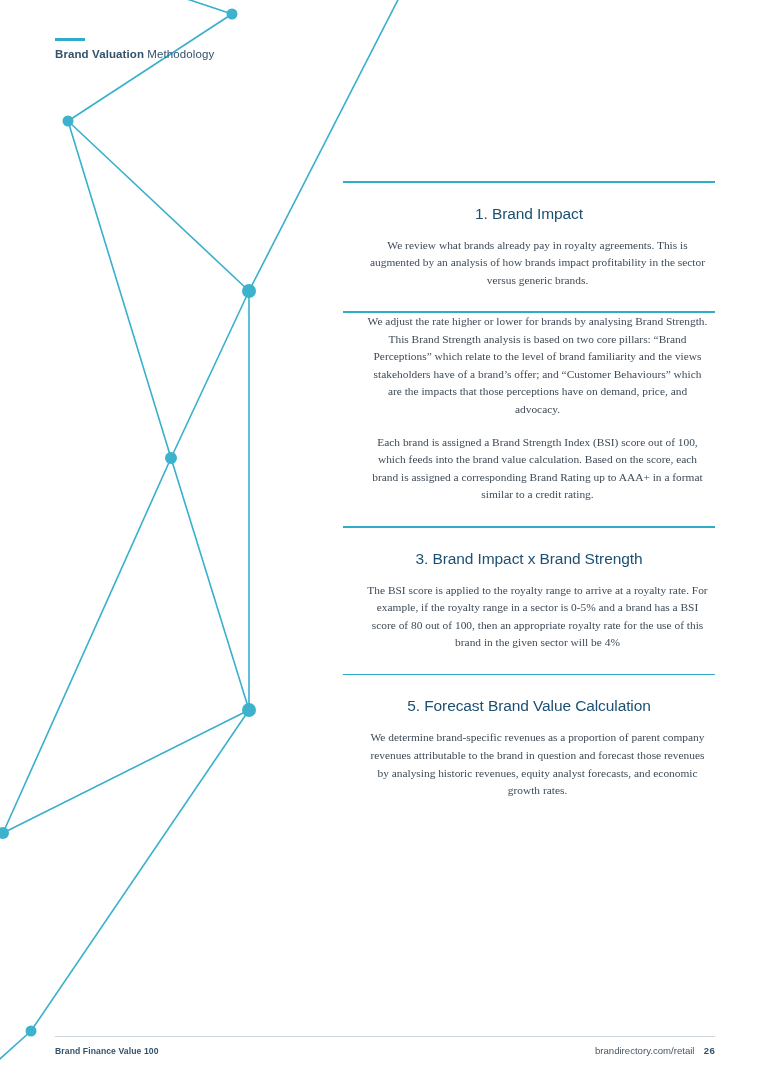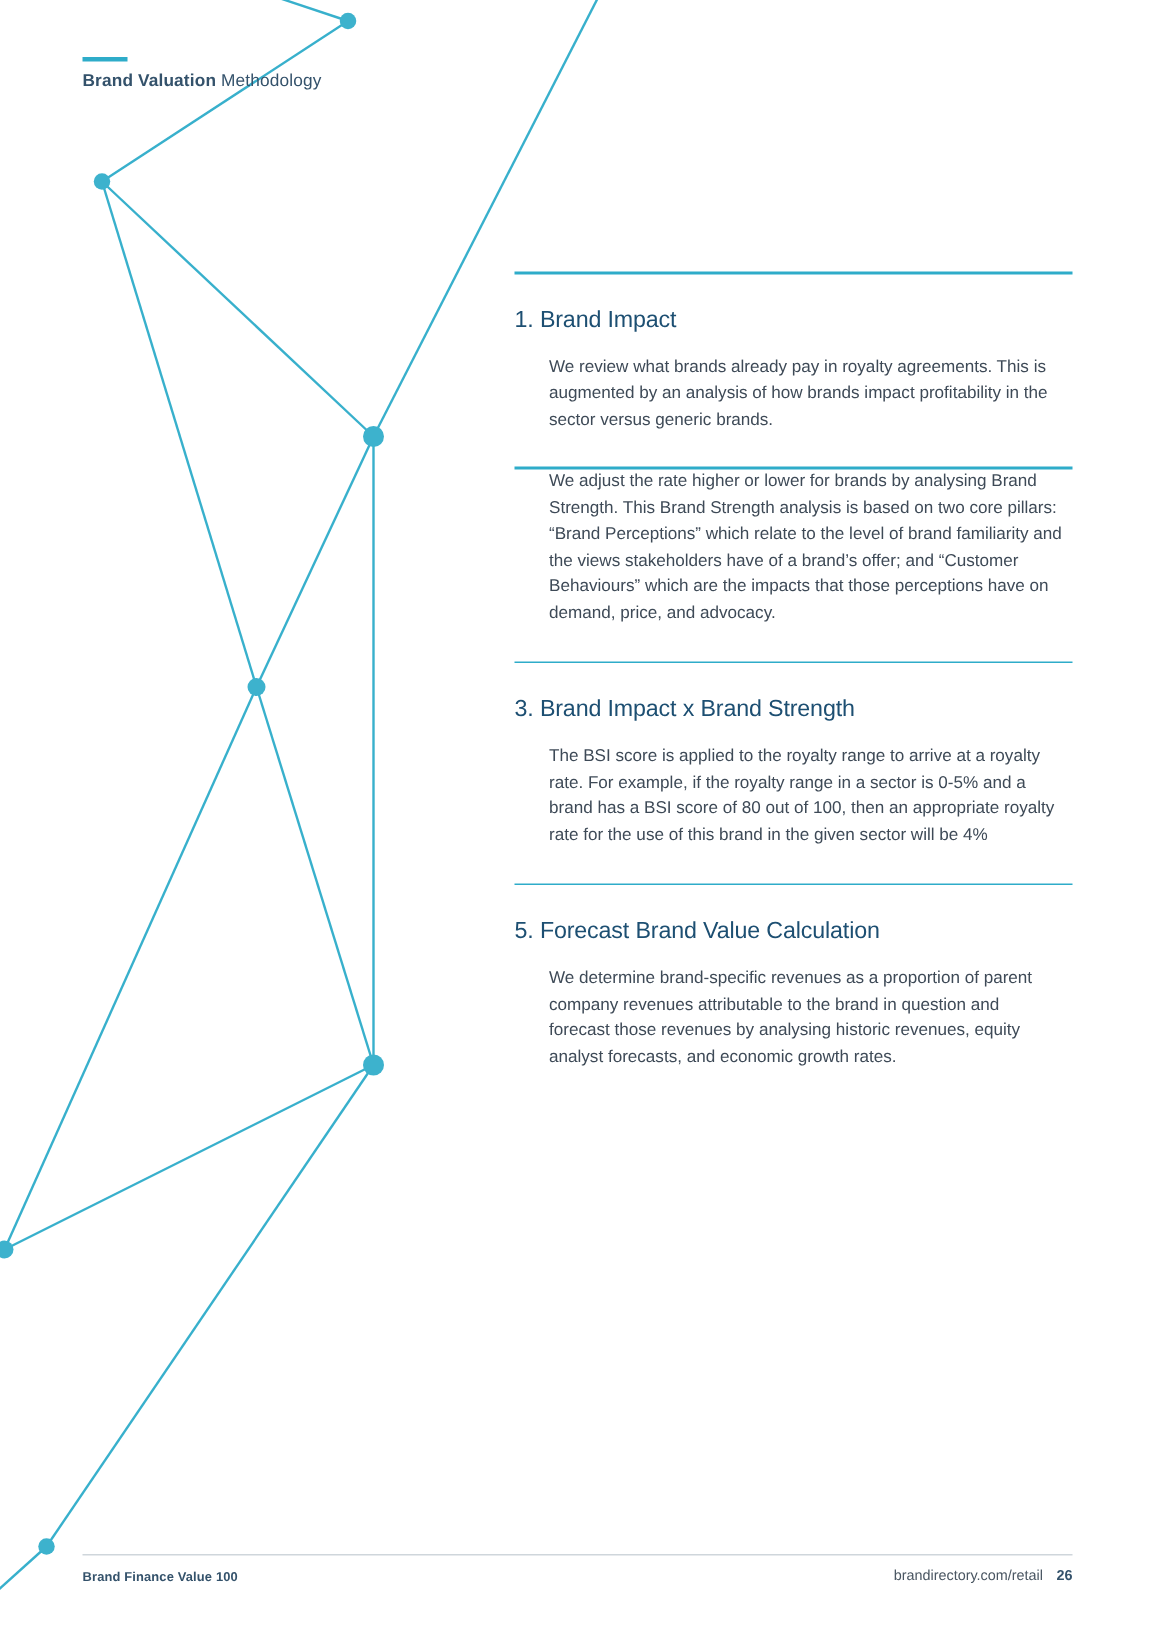--- a/index.html
+++ b/index.html
@@ -56,40 +56,42 @@
   #header .title .light {
     font-weight: normal;
   }
 
   
   #content {
     position: absolute;
     left: 343px;
     top: 181px;
     width: 372px;
+    text-align: center;
   }
   .section {
     margin-bottom: 0;
   }
   .sec-rule {
     height: 1.6px;
     background: #2eacc9;
     width: 372px;
     margin: 0;
   }
   .sec-head {
     font-size: 15.5px;
     color: #1d4f72;
     font-weight: normal;
     margin: 22px 0 14px 0;
     letter-spacing: -0.1px;
   }
   .sec-body {
     padding-left: 23px;
     padding-right: 6px;
+    font-family: Liberation Serif, serif;
   }
   .sec-body p {
     font-size: 11.4px;
     line-height: 17.6px;
     color: #3e4a57;
     margin: 0 0 15px 0;
   }
   .sec-body p:last-child {
     margin-bottom: 0;
   }
@@ -121,20 +123,21 @@
     top: 1045px;
     font-size: 9.6px;
     color: #4a5662;
     white-space: nowrap;
   }
   #footer-right .pagenum {
     font-weight: bold;
     color: #34526b;
     margin-left: 9px;
     font-size: 9.6px;
+    font-family: Liberation Mono, monospace;
   }
 </style>
 </head>
 <body>
 
 <div id="page">
 
   <svg id="network" viewBox="0 0 768 1086" xmlns="http://www.w3.org/2000/svg">
     <g stroke="#38b0cc" stroke-width="1.6" fill="none">
       <line x1="232" y1="14" x2="68" y2="121"></line>
@@ -176,20 +179,21 @@
         <p>We review what brands already pay in royalty agreements. This is augmented by an analysis of how brands impact profitability in the sector versus generic brands.</p>
       </div>
     </div>
 
     <div class="sec-spacer-1"></div>
 
     <div class="section">
       <div class="sec-rule"></div>
       <div class="sec-body">
         <p>We adjust the rate higher or lower for brands by analysing Brand Strength. This Brand Strength analysis is based on two core pillars: “Brand Perceptions” which relate to the level of brand familiarity and the views stakeholders have of a brand’s offer; and “Customer Behaviours” which are the impacts that those perceptions have on demand, price, and advocacy.</p>
+        <p>Each brand is assigned a Brand Strength Index (BSI) score out of 100, which feeds into the brand value calculation. Based on the score, each brand is assigned a corresponding Brand Rating up to AAA+ in a format similar to a credit rating.</p>
       </div>
     </div>
 
     <div class="sec-spacer-2"></div>
 
     <div class="section">
       <div class="sec-rule"></div>
       <div class="sec-head">3. Brand Impact x Brand Strength</div>
       <div class="sec-body">
         <p>The BSI score is applied to the royalty range to arrive at a royalty rate. For example, if the royalty range in a sector is 0-5% and a brand has a BSI score of 80 out of 100, then an appropriate royalty rate for the use of this brand in the given sector will be 4%</p>

